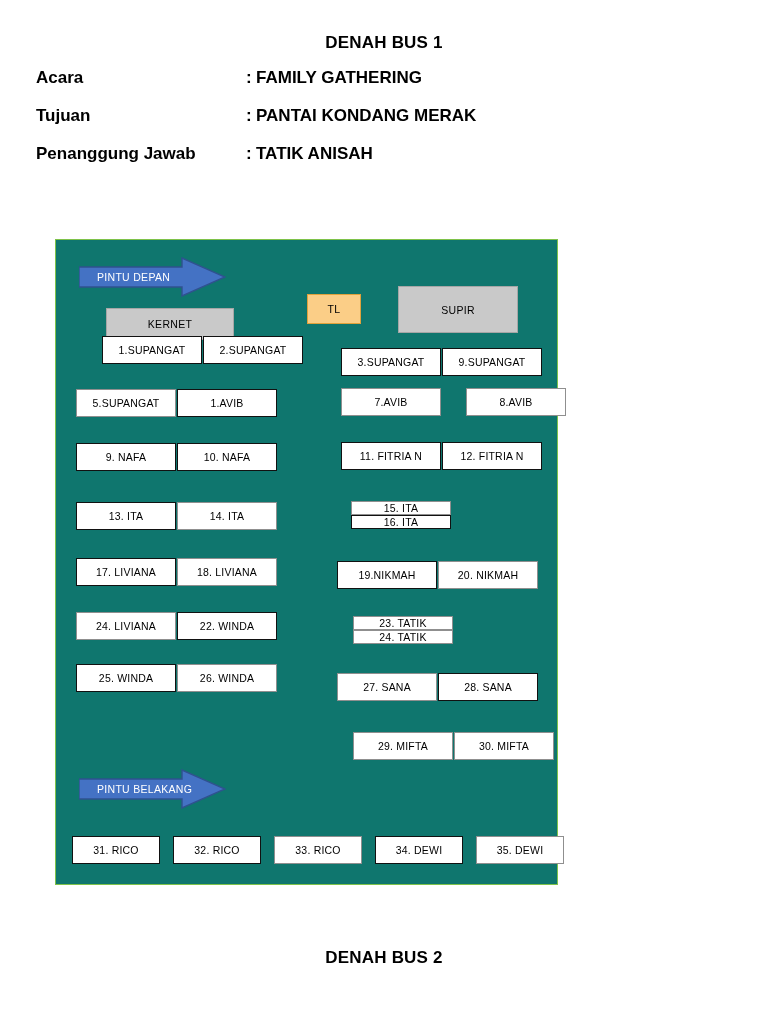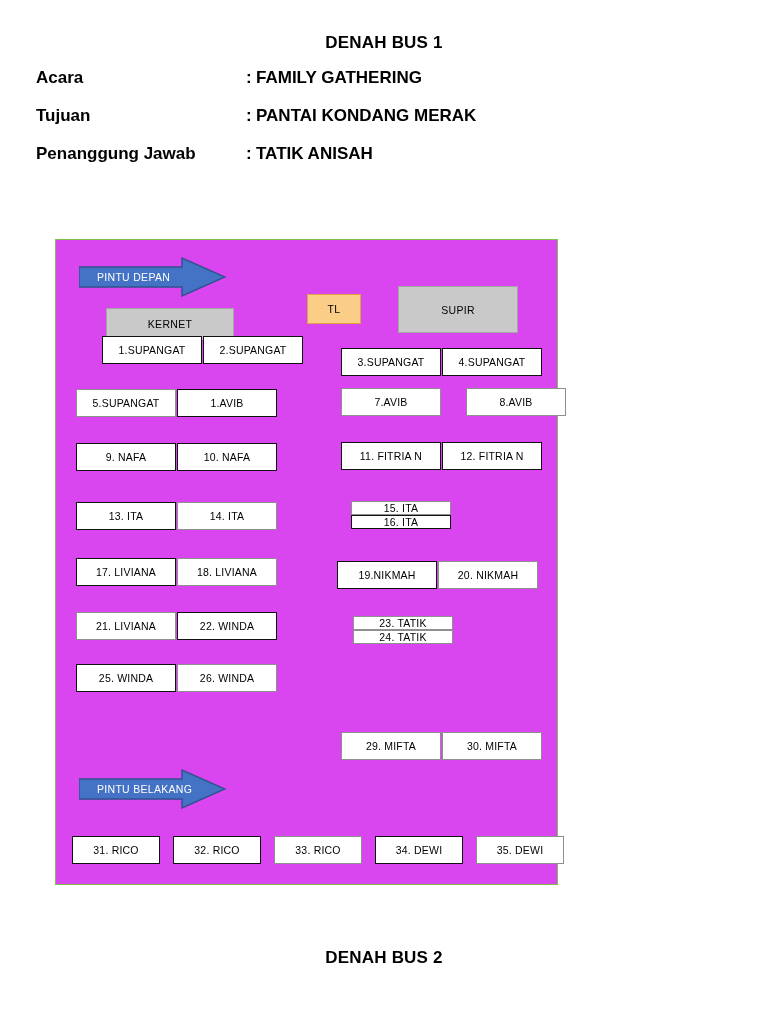--- a/index.html
+++ b/index.html
@@ -55,21 +55,21 @@
   }
 
   
   #bus-diagram {
     position: absolute;
     left: 55px;
     top: 239px;
     width: 503px;
     height: 646px;
     border: 1.5px solid #7ec24a;
-    background: #d946ef;
+    background: #0f766e;
     box-sizing: border-box;
   }
 
   
   .door-arrow {
     position: absolute;
     height: 40px;
     display: flex;
     align-items: center;
   }
@@ -258,32 +258,32 @@
     <div class="seat pair-left">13. ITA</div>
     <div class="seat thin">14. ITA</div>
   </div>
 
   <div class="seat-row col-left" style="left:20px; top:318px;">
     <div class="seat pair-left">17. LIVIANA</div>
     <div class="seat thin">18. LIVIANA</div>
   </div>
 
   <div class="seat-row col-left" style="left:20px; top:372px;">
-    <div class="seat thin pair-left">21. LIVIANA</div>
+    <div class="seat thin pair-left">24. LIVIANA</div>
     <div class="seat">22. WINDA</div>
   </div>
 
   <div class="seat-row col-left" style="left:20px; top:424px;">
     <div class="seat pair-left">25. WINDA</div>
     <div class="seat thin">26. WINDA</div>
   </div>
 
   <div class="seat-row col-right" style="left:285px; top:108px;">
     <div class="seat pair-left">3.SUPANGAT</div>
-    <div class="seat">4.SUPANGAT</div>
+    <div class="seat">9.SUPANGAT</div>
   </div>
 
   <div class="seat-row col-right" style="left:285px; top:148px;gap:24px;">
     <div class="seat thin pair-left">7.AVIB</div>
     <div class="seat thin">8.AVIB</div>
   </div>
 
   <div class="seat-row col-right" style="left:285px; top:202px;">
     <div class="seat pair-left">11. FITRIA N</div>
     <div class="seat">12. FITRIA N</div>
@@ -297,22 +297,26 @@
   <div class="seat-row col-right" style="left:281px; top:321px;">
     <div class="seat pair-left">19.NIKMAH</div>
     <div class="seat thin">20. NIKMAH</div>
   </div>
 
   <div class="seat-row col-right" style="left:297px; top:376px;flex-direction:column;">
     <div class="seat thin pair-left">23. TATIK</div>
     <div class="seat thin">24. TATIK</div>
   </div>
 
-
-  <div class="seat-row col-right" style="left:285px; top:492px;">
+  <div class="seat-row col-right" style="left:281px; top:433px;">
+    <div class="seat thin pair-left">27. SANA</div>
+    <div class="seat">28. SANA</div>
+  </div>
+
+  <div class="seat-row col-right" style="left:297px; top:492px;">
     <div class="seat thin pair-left">29. MIFTA</div>
     <div class="seat thin">30. MIFTA</div>
   </div>
 
   <div class="door-arrow" id="rear-door">
     <svg class="arrow-shape" viewBox="0 0 147 40" preserveAspectRatio="none">
       <polygon points="0,10 103,10 103,1 146,20 103,39 103,30 0,30" fill="#4472c4" stroke="#2f528f" stroke-width="1.4"></polygon>
     </svg>
     <span class="arrow-label">PINTU BELAKANG</span>
   </div>

